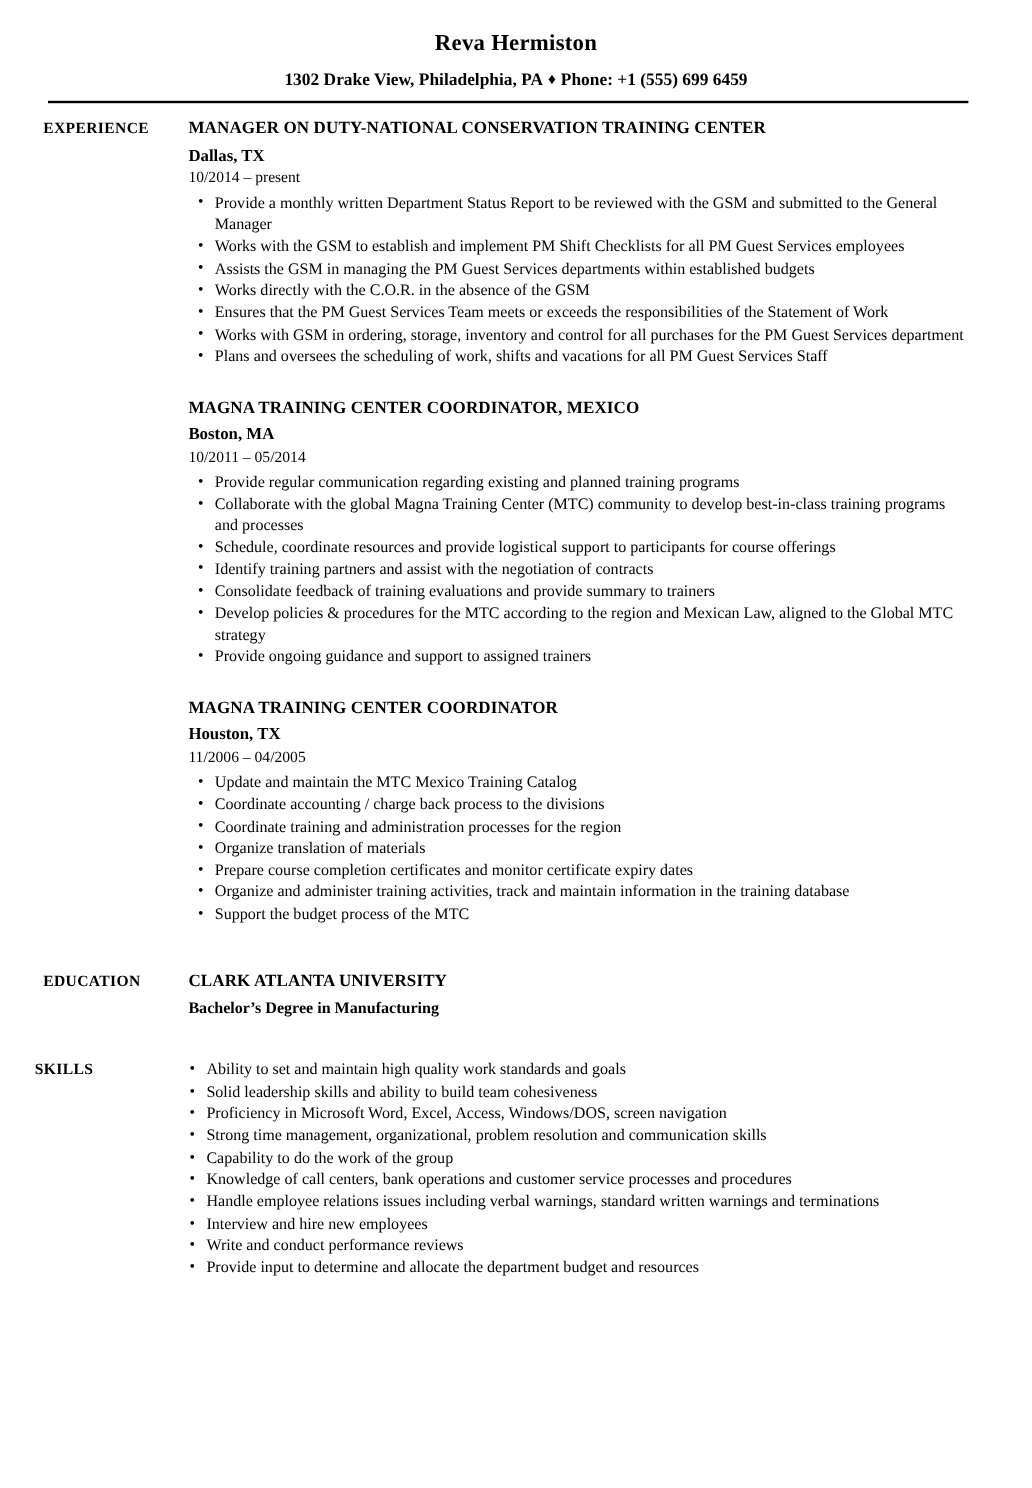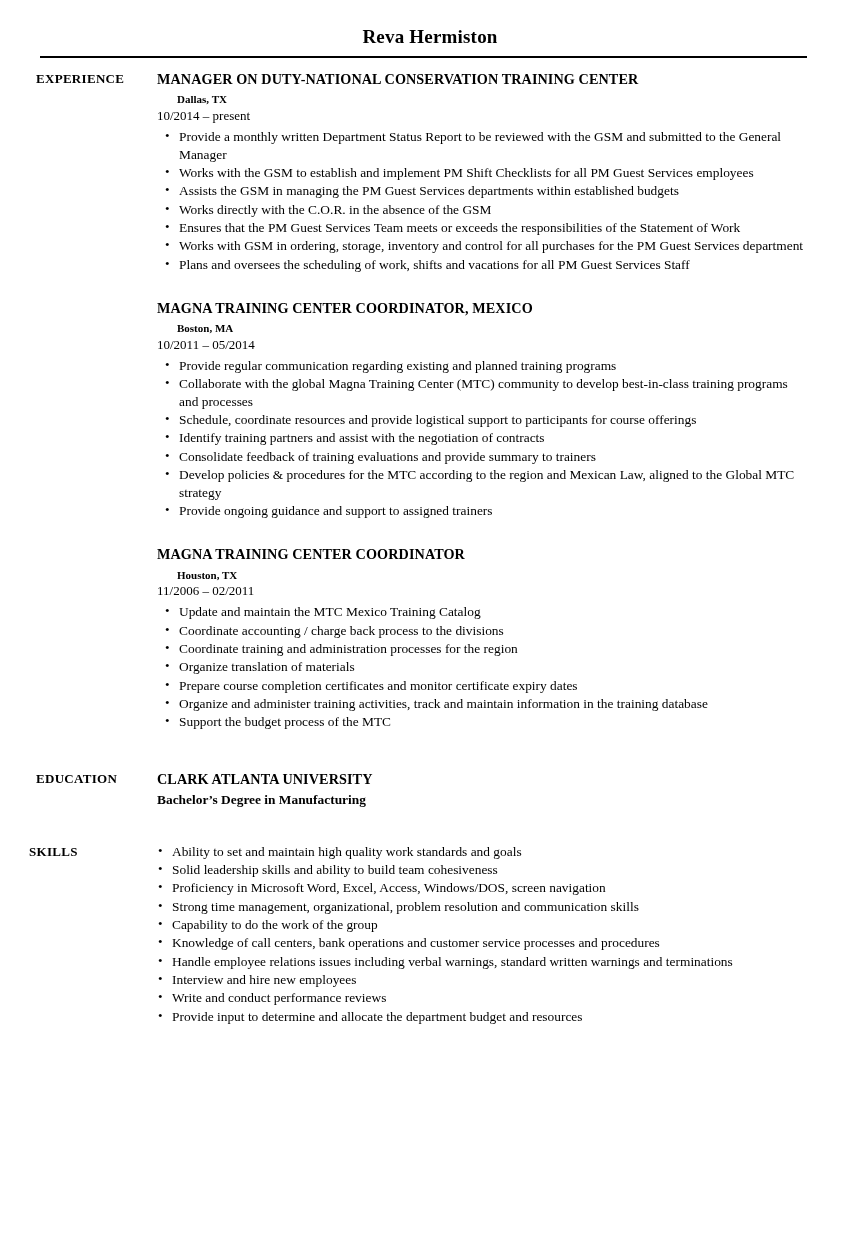--- a/index.html
+++ b/index.html
@@ -82,25 +82,24 @@
   .job { margin-bottom: 0; }
   .job + .job { margin-top: 25px; }
 
   .job-title {
     font-size: 14.2px;
     font-weight: bold;
     letter-spacing: 0.1px;
     line-height: 1.3;
   }
   .job-location {
-    font-size: 11px;
+    font-size: 14px;
     font-weight: bold;
     margin-top: 5px;
     line-height: 1.25;
-    margin-left: 20px;
   }
   .job-dates {
     font-size: 13px;
     margin-top: 1px;
     line-height: 1.3;
   }
 
   
   ul.bullets {
     list-style: none;
@@ -141,20 +140,23 @@
   
   #skills-section ul.bullets { margin-top: 0; }
 </style>
 </head>
 <body>
 
 <div class="page">
 
   <div class="header">
     <div class="cand-name">Reva Hermiston</div>
+    <div class="cand-contact">
+      <span>1302 Drake View, Philadelphia, PA</span><span class="diamond-sep">♦</span><span>Phone: +1 (555) 699 6459</span>
+    </div>
     <hr class="rule">
   </div>
 
   <div class="section" id="experience-section">
     <div class="section-label">EXPERIENCE</div>
     <div class="section-body">
 
       <div class="job">
         <div class="job-title">MANAGER ON DUTY-NATIONAL CONSERVATION TRAINING CENTER</div>
         <div class="job-location">Dallas, TX</div>
@@ -181,21 +183,21 @@
           <li>Identify training partners and assist with the negotiation of contracts</li>
           <li>Consolidate feedback of training evaluations and provide summary to trainers</li>
           <li>Develop policies &amp; procedures for the MTC according to the region and Mexican Law, aligned to the Global MTC strategy</li>
           <li>Provide ongoing guidance and support to assigned trainers</li>
         </ul>
       </div>
 
       <div class="job">
         <div class="job-title">MAGNA TRAINING CENTER COORDINATOR</div>
         <div class="job-location">Houston, TX</div>
-        <div class="job-dates">11/2006 – 02/2011</div>
+        <div class="job-dates">11/2006 – 04/2005</div>
         <ul class="bullets">
           <li>Update and maintain the MTC Mexico Training Catalog</li>
           <li>Coordinate accounting / charge back process to the divisions</li>
           <li>Coordinate training and administration processes for the region</li>
           <li>Organize translation of materials</li>
           <li>Prepare course completion certificates and monitor certificate expiry dates</li>
           <li>Organize and administer training activities, track and maintain information in the training database</li>
           <li>Support the budget process of the MTC</li>
         </ul>
       </div>

